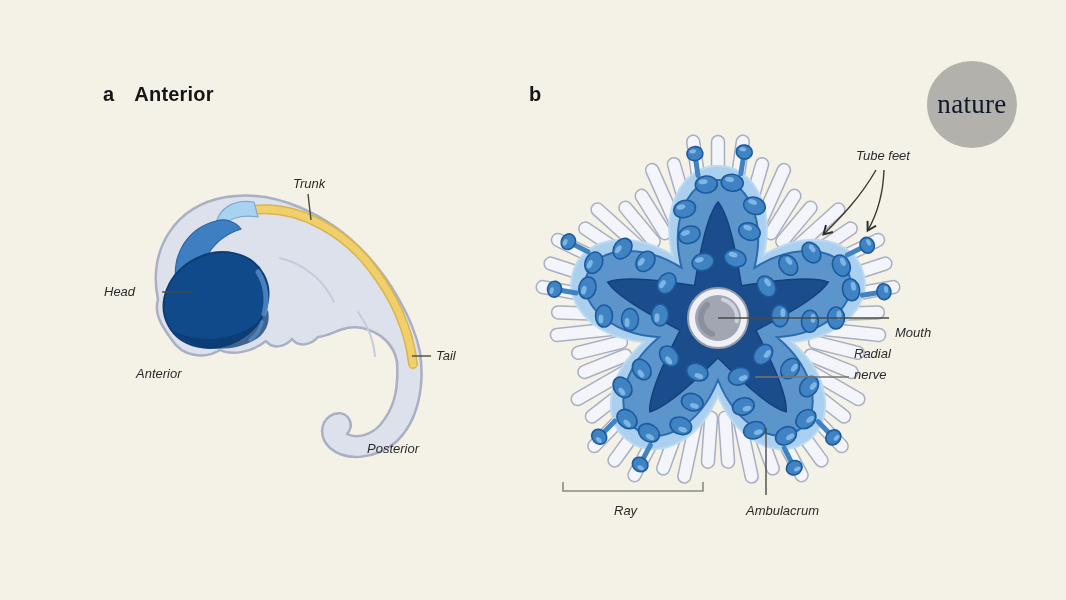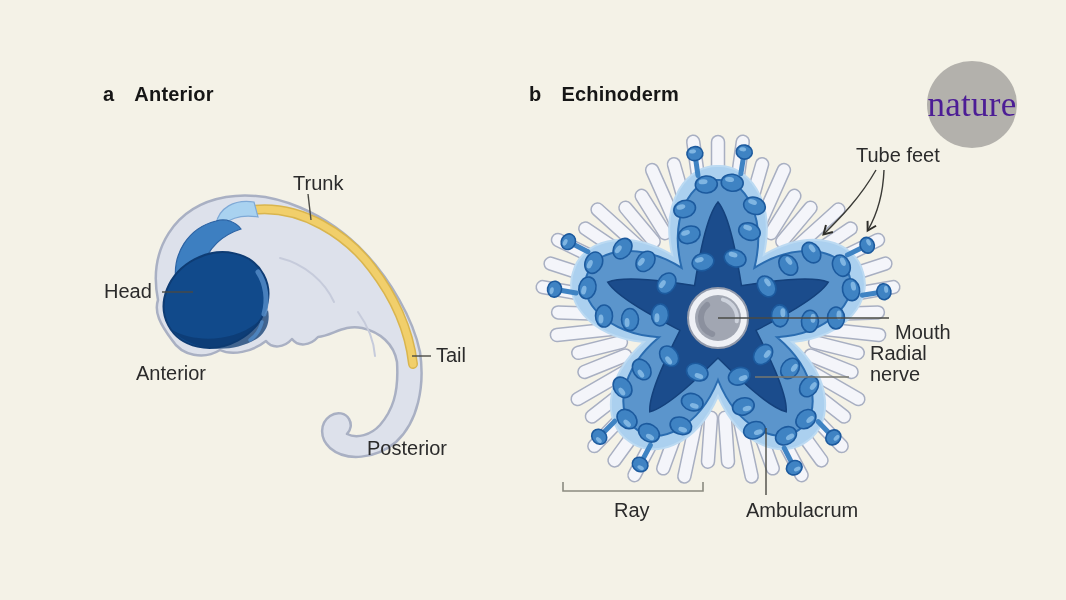--- a/index.html
+++ b/index.html
@@ -8,25 +8,25 @@
     --blob:#3f83c3; --blobStroke:#1c5a9e; --blobHighlight:#83b7e4;
     --fringeFill:#f4f5fa; --fringeStroke:#a8afc2;
     --bodyFill:#dde1eb; --bodyStroke:#a9b0c3; --yellow:#f1cf6b; --yellowEdge:#d9b54e;
     --headNavy:#114a8b; --headMid:#3d7fc1; --headLight:#a9d2f0;
     --mouthGray:#a1a6b2; --mouthRing:#eef0f5; --logoGray:#b3b1ac;
   }
   html,body{margin:0;padding:0;}
   body{font-family:"Liberation Sans","DejaVu Sans",sans-serif;}
   .page{position:relative;width:1066px;height:600px;background:var(--cream);overflow:hidden;}
   .heading{position:absolute;display:flex;gap:20px;font-weight:bold;font-size:20px;color:var(--ink);letter-spacing:.2px;}
-  .lbl{position:absolute;font-size:20px;color:var(--label);white-space:nowrap;line-height:21px;}
+  .lbl{position:absolute;font-size:13px;color:var(--label);white-space:nowrap;line-height:21px;font-style:italic;}
   .lbl.wrap{white-space:normal;}
   .logo{position:absolute;left:927px;top:61px;width:90px;height:87px;border-radius:50%;
         background:var(--logoGray);display:flex;align-items:center;justify-content:center;}
-  .logo span{font-family:"Liberation Serif","DejaVu Serif",serif;font-size:35px;color:#4c1d95;letter-spacing:.3px;}
+  .logo span{font-family:"Liberation Serif","DejaVu Serif",serif;font-size:27px;color:#0f172a;letter-spacing:.3px;}
   svg{position:absolute;overflow:visible;}
   .overlay{pointer-events:none;z-index:5;}
   .lead{stroke:var(--leader);stroke-width:1.4;fill:none;}
   .lead.soft{stroke:#77776f;}
   .lead.bracket{stroke:var(--bracket);stroke-width:1.6;}
   .arrow{stroke:#3a3a36;stroke-width:1.4;fill:none;}
   .embryo-body{fill:var(--bodyFill);stroke:var(--bodyStroke);stroke-width:2.5;stroke-linejoin:round;}
   .shade{stroke:#c6cbdb;stroke-width:2;fill:none;stroke-linecap:round;}
   .noto-under{stroke:var(--yellowEdge);stroke-width:10;fill:none;stroke-linecap:round;}
   .noto{stroke:var(--yellow);stroke-width:7;fill:none;stroke-linecap:round;}
@@ -52,21 +52,20 @@
 <body>
 
 <div class="page">
 
   <div class="heading" style="left:103px;top:83px;">
     <span>a</span>
     <span>Anterior</span>
   </div>
   <div class="heading" style="left:529px;top:83px;">
     <span>b</span>
-    <span>Echinoderm</span>
   </div>
 
   <div class="logo">
     <span>nature</span>
   </div>
 
   <svg style="left:120px;top:160px;" width="360" height="310" viewBox="0 0 360 310">
     <path class="embryo-body" d="M38,140
       C28,90 54,46 106,37
       C155,29 208,54 246,94
@@ -430,17 +429,17 @@
     <path class="arrow" d="M884,170 C883,196 876,216 868,230" marker-end="url(#ah)"></path>
   </svg>
 
   <div class="lbl" style="left:293px;top:173px;">Trunk</div>
   <div class="lbl" style="left:104px;top:281px;">Head</div>
   <div class="lbl" style="left:136px;top:331px;margin-top:32px;">Anterior</div>
   <div class="lbl" style="left:436px;top:345px;">Tail</div>
   <div class="lbl" style="left:367px;top:438px;">Posterior</div>
   <div class="lbl" style="left:856px;top:145px;">Tube feet</div>
   <div class="lbl" style="left:895px;top:307px;margin-top:15px;">Mouth</div>
-  <div class="lbl wrap" style="left:854px;top:343px;width:68px;margin-left:16px;">Radial nerve</div>
+  <div class="lbl wrap" style="left:854px;top:343px;width:68px;">Radial nerve</div>
   <div class="lbl" style="left:614px;top:500px;">Ray</div>
   <div class="lbl" style="left:746px;top:500px;text-align:right;">Ambulacrum</div>
 
 </div>
 
 </body></html>

